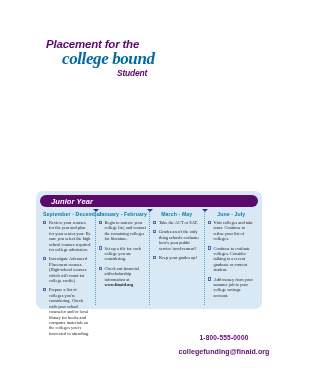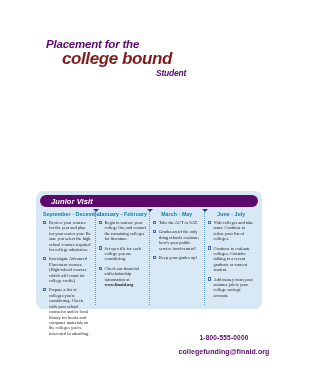--- a/index.html
+++ b/index.html
@@ -26,38 +26,38 @@
     font-family: "Liberation Sans", sans-serif;
     font-weight: bold;
     font-style: italic;
     font-size: 11.5px;
     line-height: 12px;
     color: #5b0a6b;
     letter-spacing: -0.2px;
     margin-left: 6px;
   }
   .title-line2 {
-    font-family: Liberation Sans, sans-serif;
+    font-family: Liberation Serif, serif;
     font-weight: bold;
     font-style: italic;
     font-size: 17px;
     line-height: 18px;
-    color: #7f1d1d;
+    color: #0369a1;
     letter-spacing: -0.4px;
     margin-left: 22px;
   }
   .title-line3 {
     font-family: "Liberation Sans", sans-serif;
     font-weight: bold;
     font-style: italic;
     font-size: 8.5px;
     line-height: 10px;
     color: #5b0a6b;
     letter-spacing: -0.2px;
-    margin-left: 116px;
+    margin-left: 77px;
   }
 
   
   .panel {
     position: absolute;
     left: 36px;
     top: 191px;
     width: 226px;
     height: 118px;
     background: #d8e9f5;
@@ -183,21 +183,21 @@
 
 <div class="title-block">
   <div class="title-line1">Placement for the</div>
   <div class="title-line2">college bound</div>
   <div class="title-line3">Student</div>
 </div>
 
 <div class="panel">
 
   <div class="panel-header">
-    <span class="panel-header-text">Junior Visit</span>
+    <span class="panel-header-text">Junior Year</span>
   </div>
 
   <div class="columns" id="columns">
       <div class="col">
         <div class="col-head left-align">September - December</div>
         <div class="item"><span class="checkbox"></span><span>Review your courses for the year and plan for your senior year. Be sure you select the high school courses required for college admission.</span></div>
         <div class="item"><span class="checkbox"></span><span>Investigate Advanced Placement courses. (High-school courses which will count for college credit.)</span></div>
         <div class="item"><span class="checkbox"></span><span>Prepare a list of colleges you're considering. Check with your school counselor and/or local library for books and computer materials on the colleges you're interested in attending.</span></div>
       </div>
       <div class="col">

